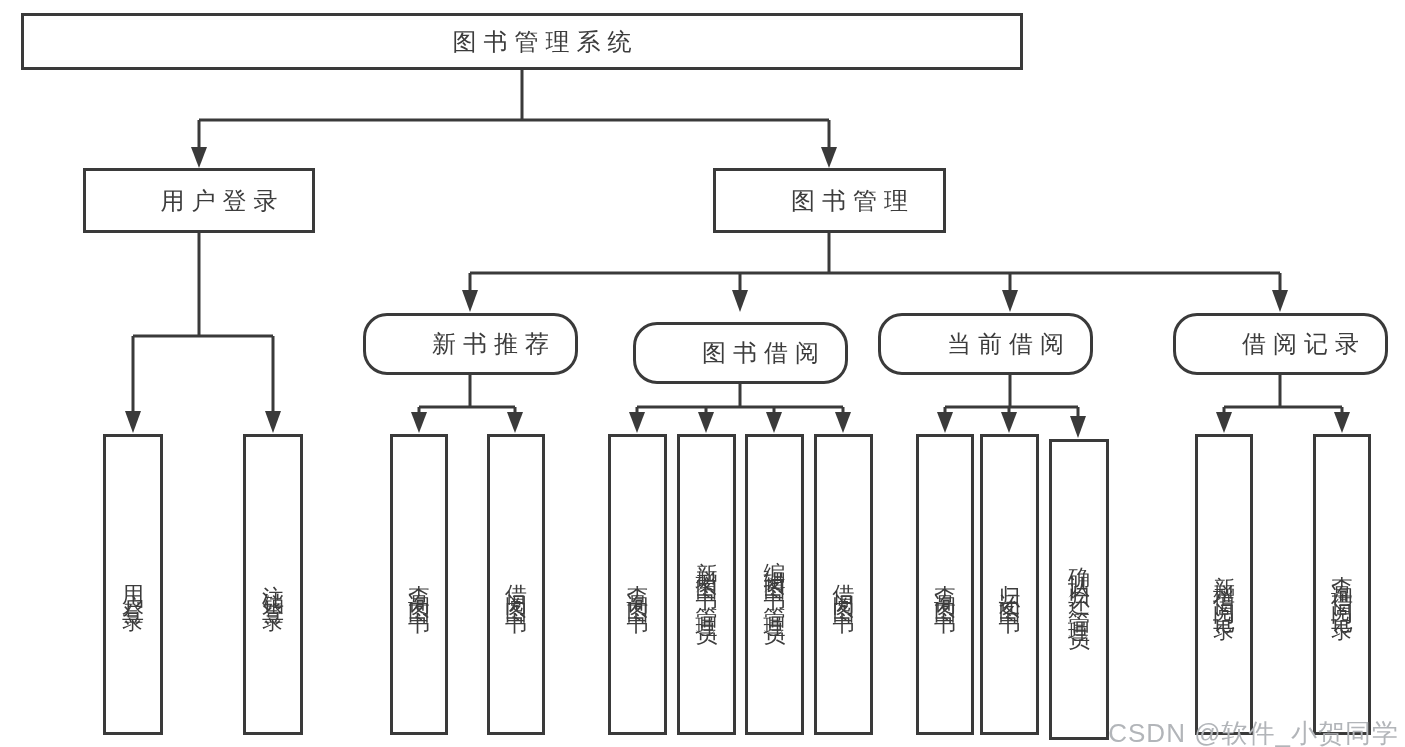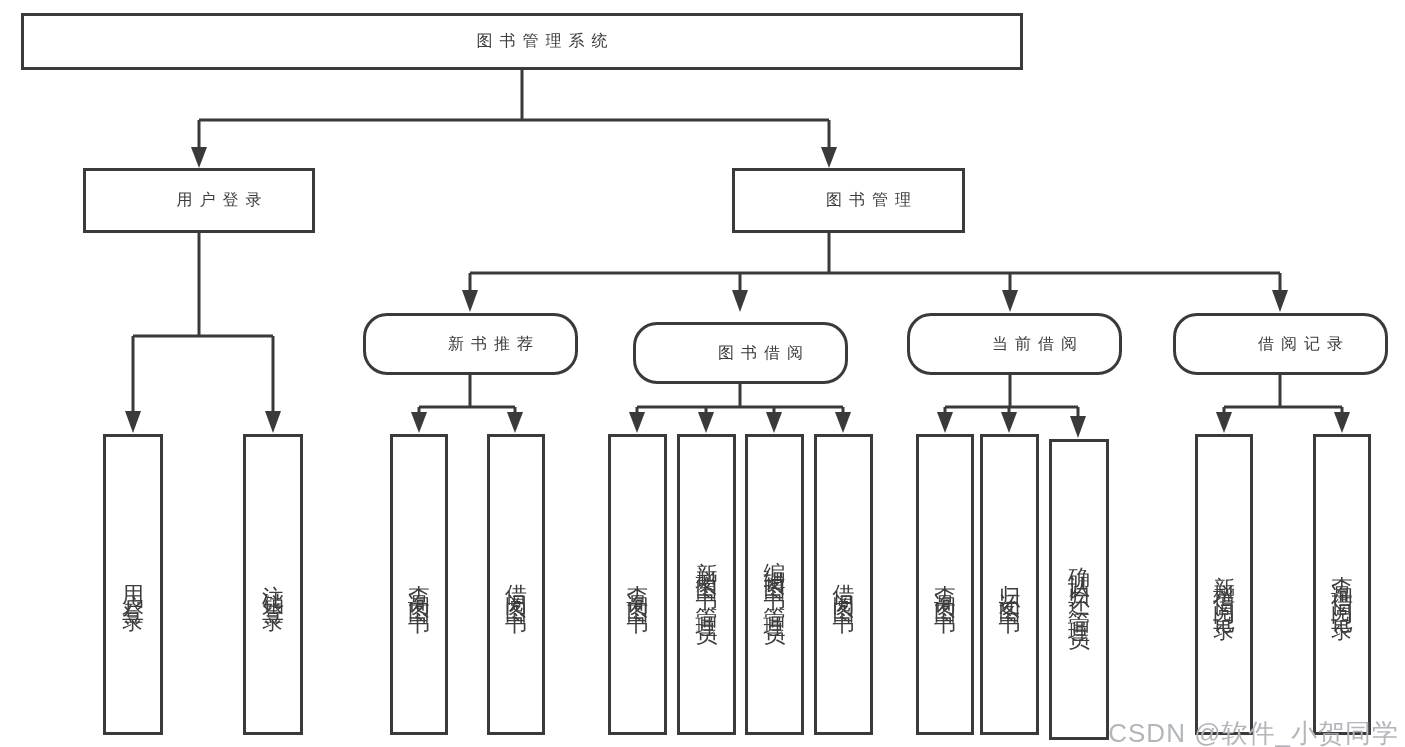--- a/index.html
+++ b/index.html
@@ -26,44 +26,44 @@
     position: absolute;
     box-sizing: border-box;
     border: 3px solid #3a3a3a;
     background: #ffffff;
     display: flex;
     align-items: center;
     justify-content: center;
     color: #3c3c3c;
   }
   .node.h {
-    font-size: 16px;
+    font-size: 24px;
     letter-spacing: 7px;
     text-indent: 7px; 
     white-space: nowrap;
     padding-left: 40px;
   }
   .node.v {
     font-size: 22px;
   }
   .node.v .vtext {
     writing-mode: vertical-rl;
     text-orientation: mixed;
     letter-spacing: 9px;
     line-height: 1;
     white-space: nowrap;
   }
   
   .root-box   { left: 21px;   top: 13px;  width: 1002px; height: 57px; }
   .l2-user    { left: 83px;   top: 168px; width: 232px;  height: 65px; }
-  .l2-mgmt    { left: 732px;  top: 168px; width: 233px;  height: 65px; }
+  .l2-mgmt    { left: 713px;  top: 168px; width: 233px;  height: 65px; }
   .l3         { top: 313px; height: 62px; width: 215px; border-radius: 24px; }
   .l3-recommend { left: 363px; }
   .l3-borrow    { left: 633px; margin-top: 9px; }
-  .l3-current   { left: 907px; }
+  .l3-current   { left: 878px; }
   .l3-records   { left: 1173px; }
   .l4         { top: 434px; height: 301px; }
   .l4-u1 { left: 103px;  width: 60px; }
   .l4-u2 { left: 243px;  width: 60px; }
   .l4-n1 { left: 390px;  width: 58px; }
   .l4-n2 { left: 487px;  width: 58px; }
   .l4-b1 { left: 608px;  width: 59px; }
   .l4-b2 { left: 677px;  width: 59px; }
   .l4-b3 { left: 745px;  width: 59px; }
   .l4-b4 { left: 814px;  width: 59px; }

